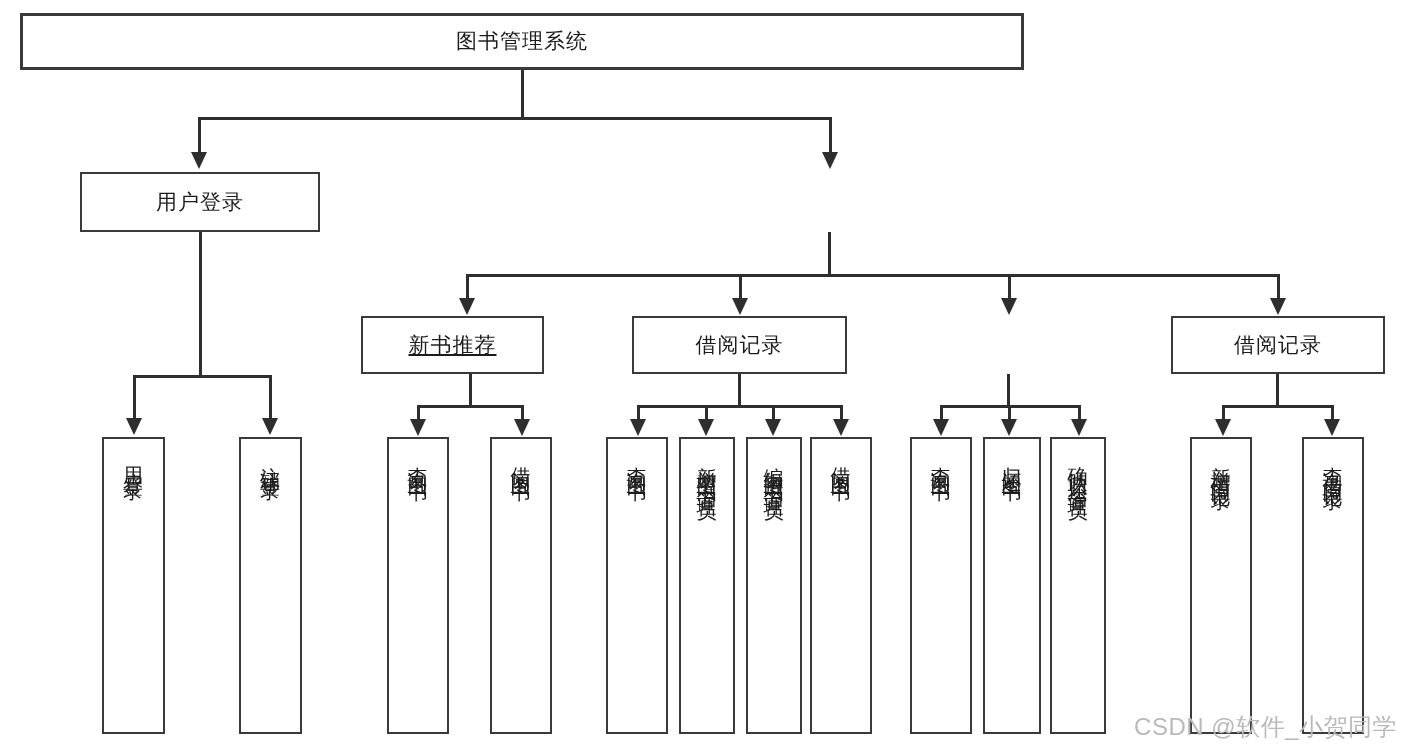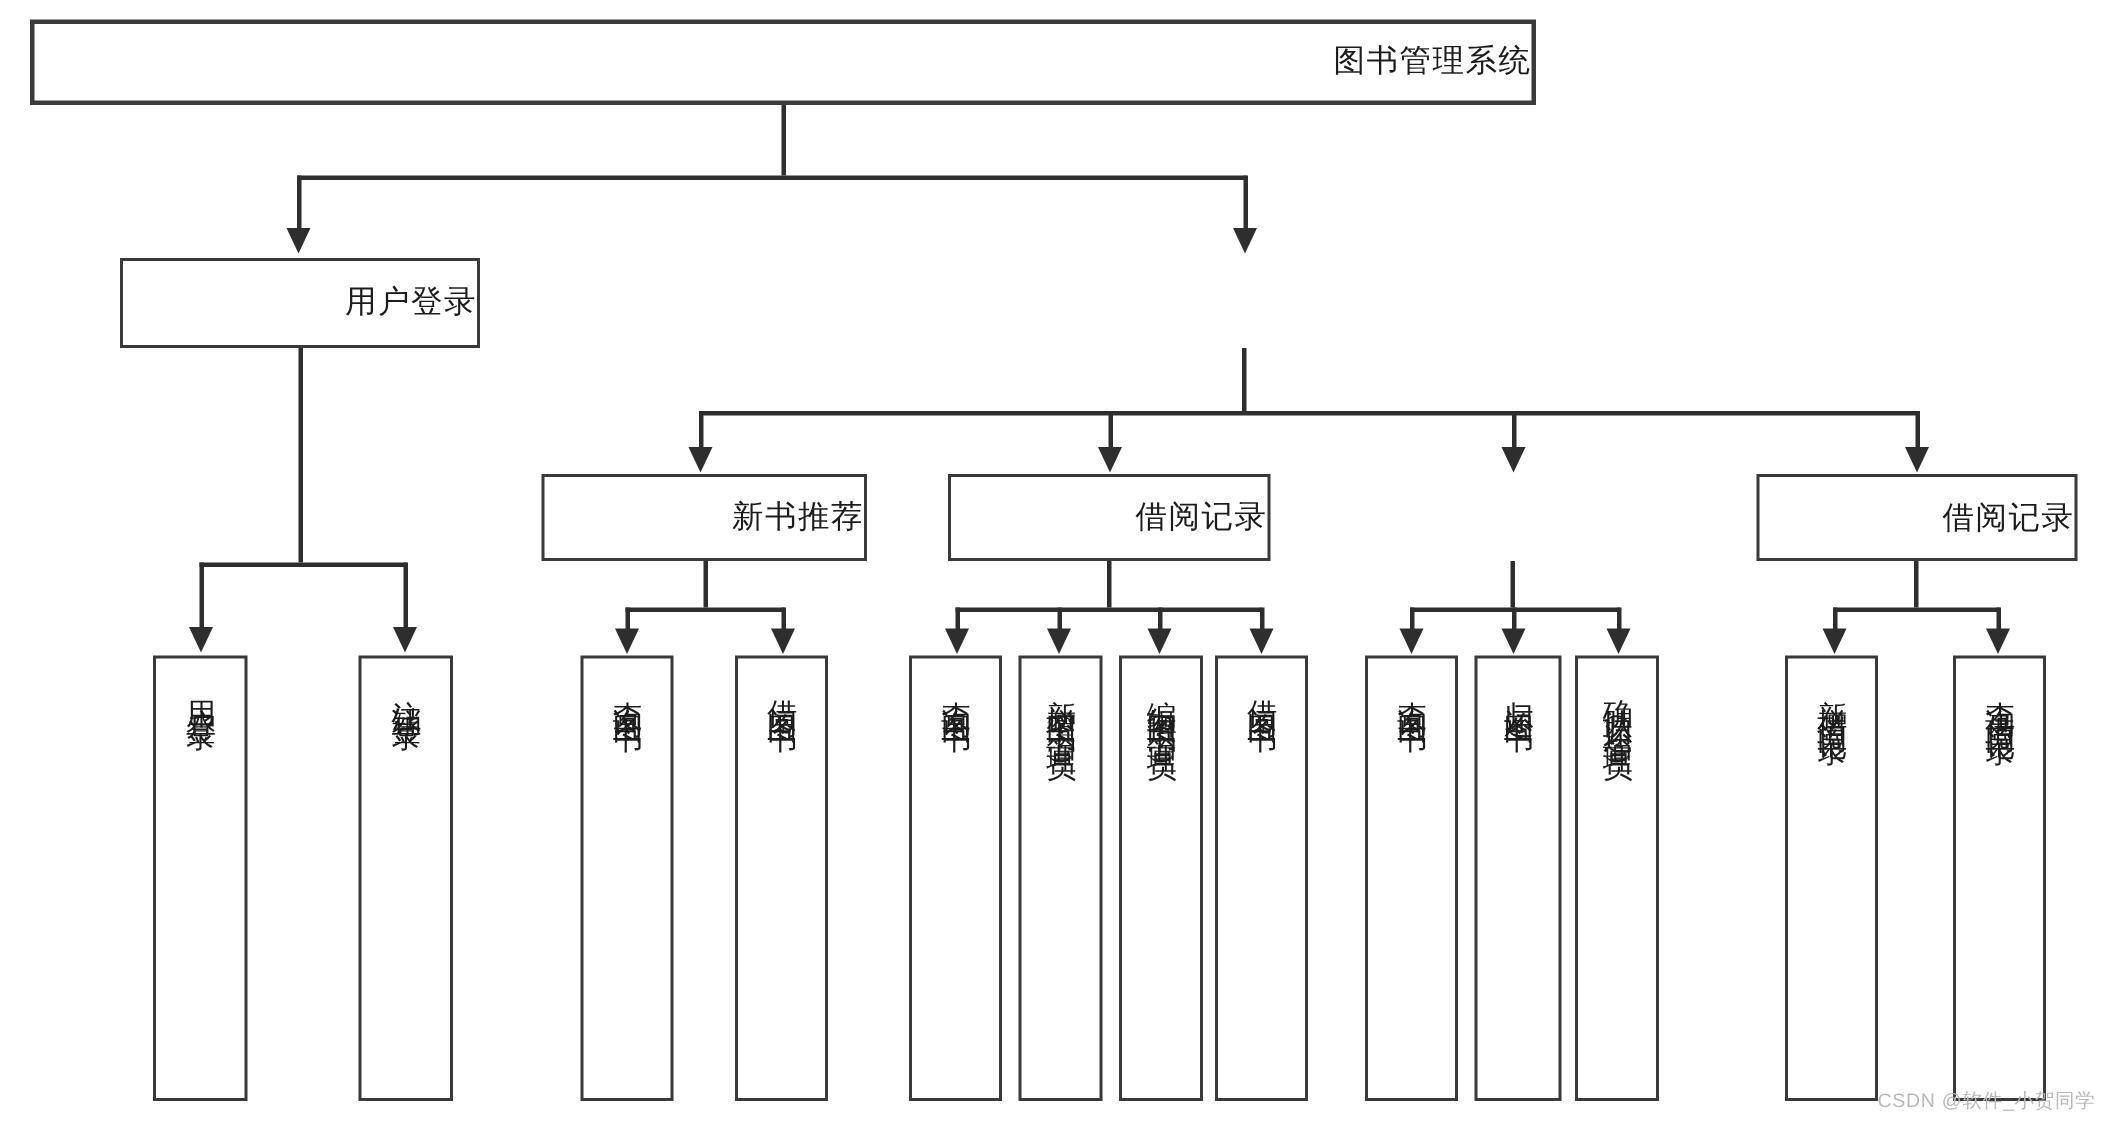--- a/index.html
+++ b/index.html
@@ -19,21 +19,21 @@
     overflow: hidden;
   }
   
   .node {
     position: absolute;
     box-sizing: border-box;
     background: #ffffff;
     border: 2.5px solid #3a3a3a;
     display: flex;
     align-items: center;
-    justify-content: flex-end;
+    justify-content: center;
     color: #1b1b1b;
   }
   .node .label {
     font-size: 21px;
     line-height: 1.15;
     letter-spacing: 1px;
     white-space: nowrap;
     color: #1c1c1c;
   }
   
@@ -69,21 +69,21 @@
     border-left: 8px solid transparent;
     border-right: 8px solid transparent;
     border-top: 17px solid #2e2e2e;
   }
 
   
   #watermark {
     position: absolute;
     right: 8px;
     bottom: 4px;
-    font-size: 13px;
+    font-size: 24px;
     color: #b9b9b9;
     white-space: nowrap;
     letter-spacing: 0.5px;
     font-family: "Liberation Sans", "DejaVu Sans", sans-serif;
   }
 </style>
 </head>
 <body>
 
 <div id="canvas">
@@ -121,21 +121,21 @@
 
   <div class="vline" style="left:739px; top:274px; height:28px;"></div>
   <div class="arrow" style="left:732px; top:298px;"></div>
 
   <div class="vline" style="left:1008px; top:274px; height:28px;"></div>
   <div class="arrow" style="left:1001px; top:298px;"></div>
 
   <div class="vline" style="left:1277px; top:274px; height:28px;"></div>
   <div class="arrow" style="left:1270px; top:298px;"></div>
 
-  <div class="node" style="left:361px; top:316px; width:217px; height:58px;">
+  <div class="node" style="left:361px; top:316px; width:183px; height:58px;text-decoration:underline;">
     <span class="label">新书推荐</span>
   </div>
 
   <div class="node" style="left:632px; top:316px; width:215px; height:58px;">
     <span class="label">借阅记录</span>
   </div>
 
 
   <div class="node" style="left:1171px; top:316px; width:214px; height:58px;font-family:Liberation Serif, serif;">
     <span class="label">借阅记录</span>

